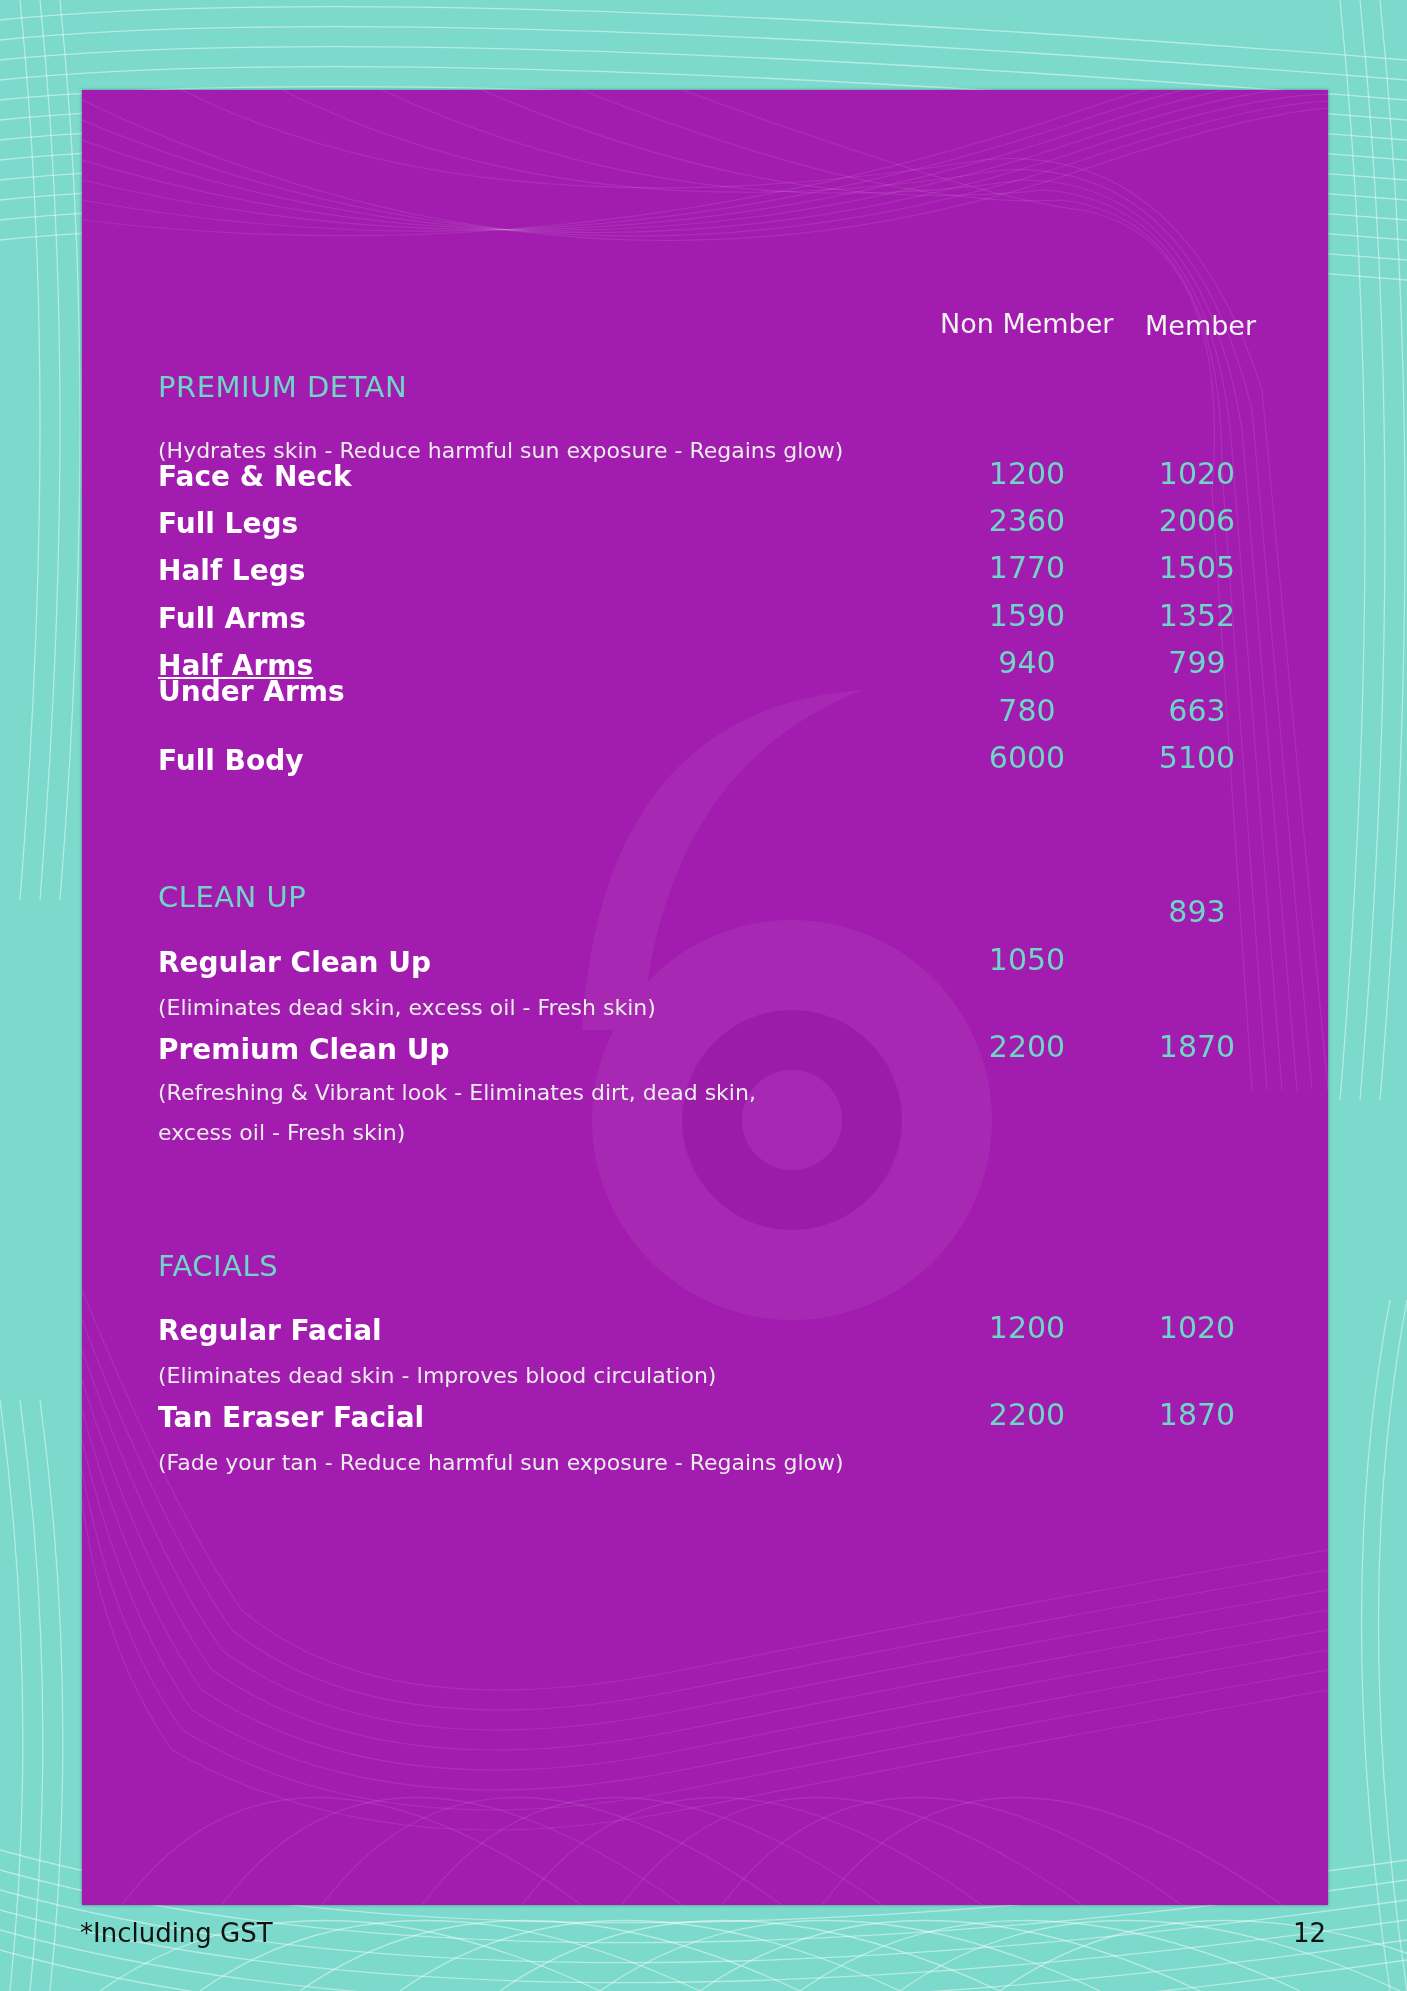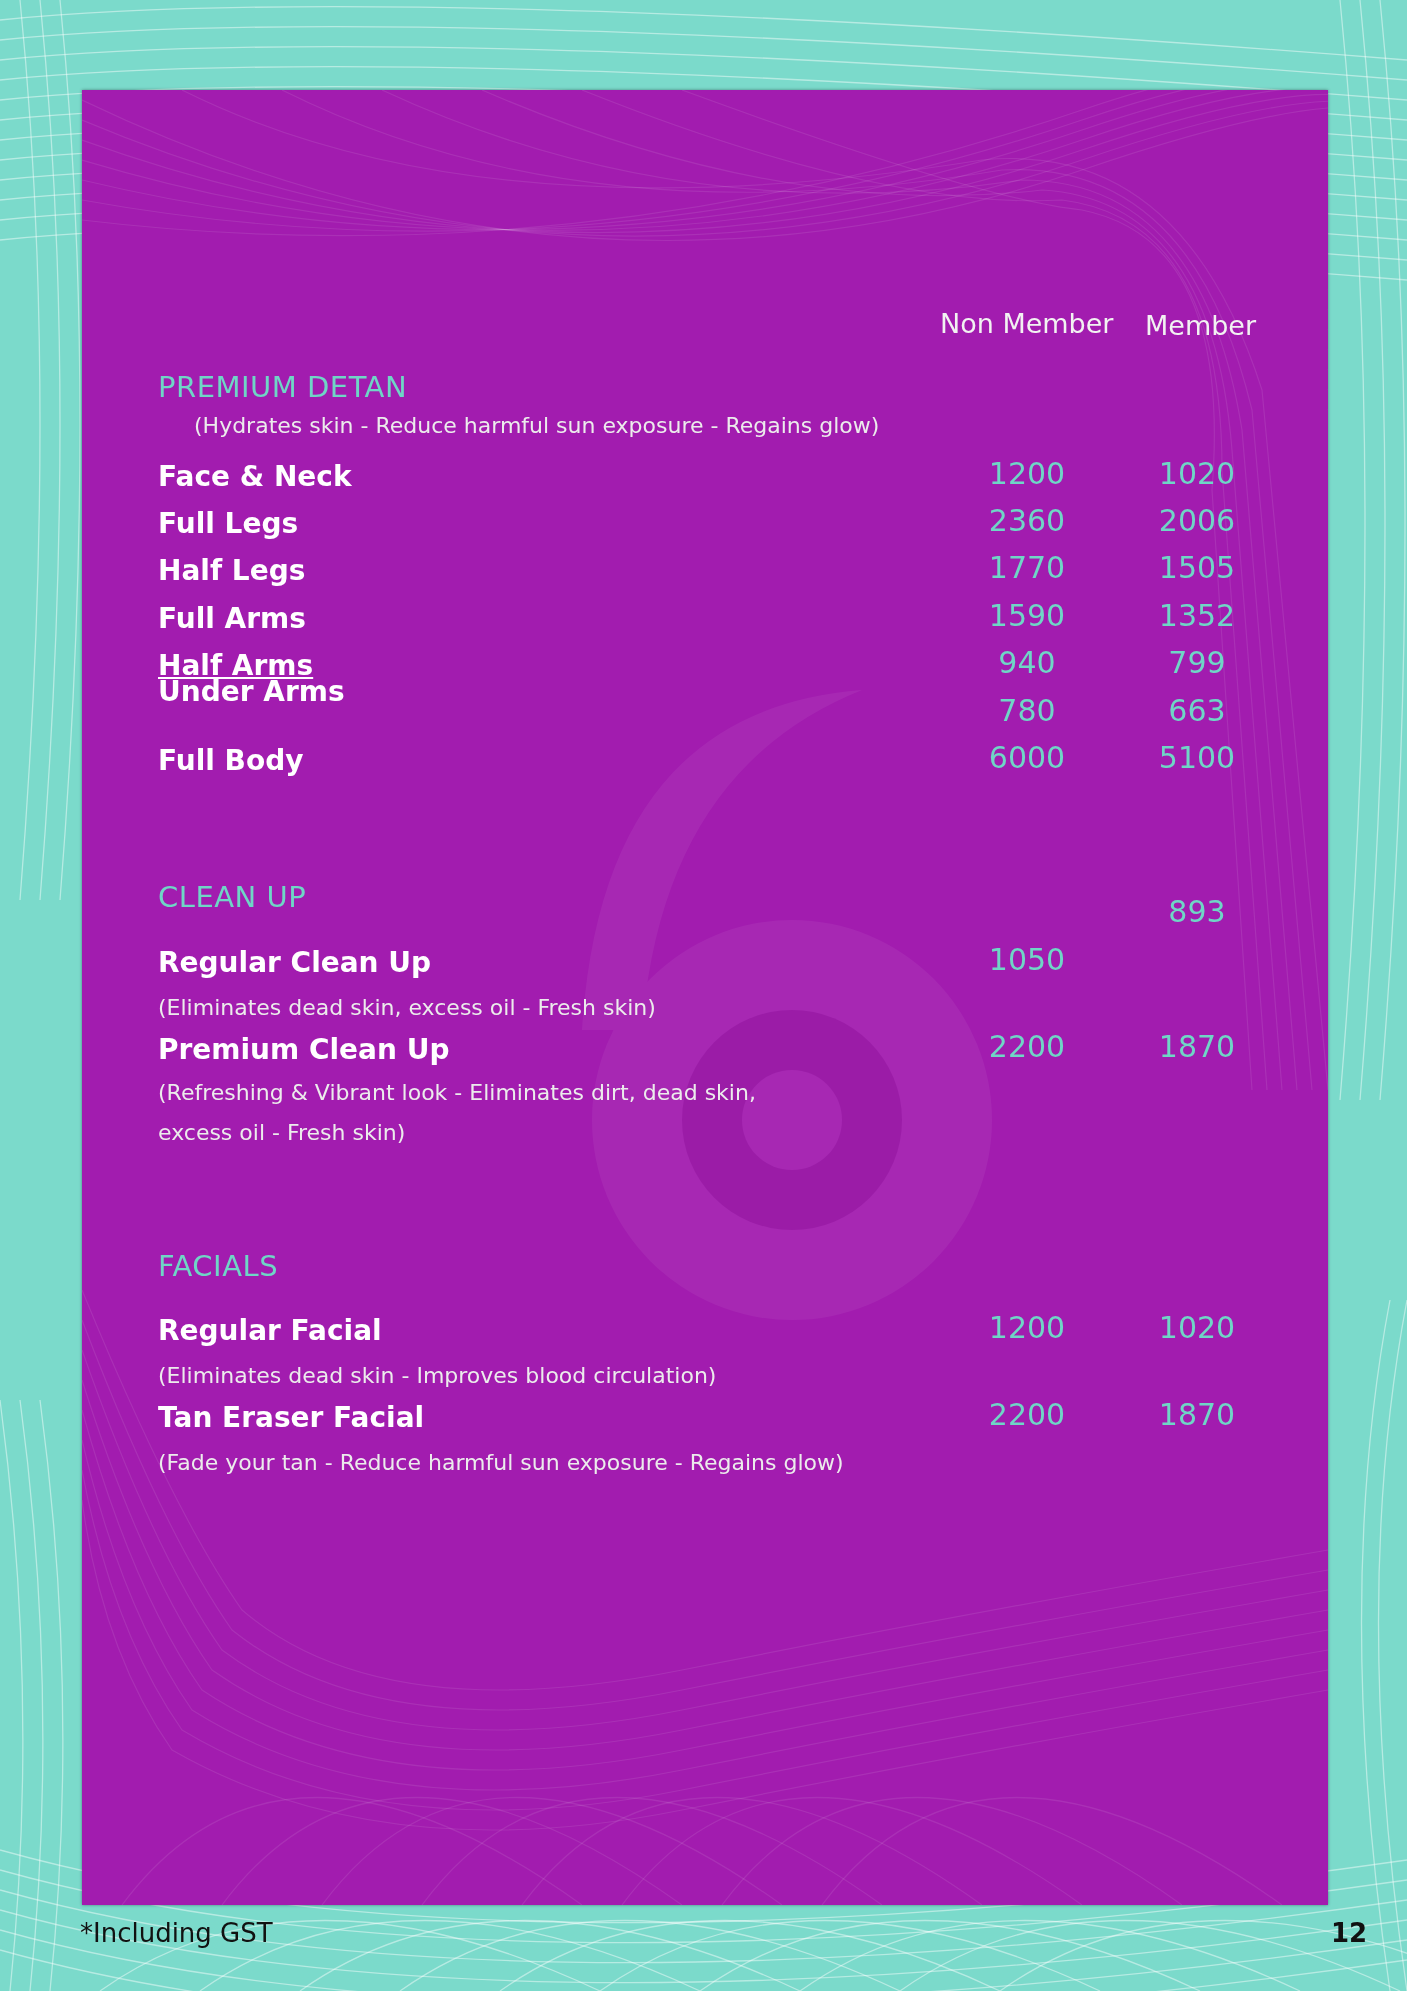--- a/index.html
+++ b/index.html
@@ -51,21 +51,21 @@
       width: 130px;
     }
     .price.nm { left: 880px; }
     .price.m { left: 1050px; }
     .footer-note {
       position: absolute; left: 80px; top: 1918px;
       color: #111; font-size: 26px;
     }
     .page-num {
       position: absolute; left: 1293px; top: 1918px;
-      color: #111; font-size: 26px; font-weight: bold; margin-left: 38px;
+      color: #111; font-size: 26px; font-weight: normal;
     }
   </style>
 </head>
 <body>
 
 <svg class="bg-pattern" viewBox="0 0 1407 1991" xmlns="http://www.w3.org/2000/svg">
   <g fill="none" stroke="#ffffff" stroke-opacity="0.45" stroke-width="1.3">
     <path d="M0 20 Q 400 -20 1407 60"></path>
     <path d="M0 40 Q 400 0 1407 80"></path>
     <path d="M0 60 Q 400 20 1407 100"></path>
@@ -150,21 +150,21 @@
     <circle cx="330" cy="470" r="50" fill="#ffffff"></circle>
     <path d="M120 380 Q 140 60 400 40 Q 200 120 180 380 Z" fill="#ffffff"></path>
   </svg>
 
   <div class="content">
 
     <div class="col-head nonmember">Non Member</div>
     <div class="col-head member">Member</div>
 
     <div class="section-title" style="top:280px;">PREMIUM DETAN</div>
-    <div class="desc" style="top:316px;margin-left:36px;">(Hydrates skin - Reduce harmful sun exposure - Regains glow)</div>
+    <div class="desc" style="top:341px;">(Hydrates skin - Reduce harmful sun exposure - Regains glow)</div>
 
     <div class="item" style="top:370px;">Face &amp; Neck</div>
     <div class="price nm" style="top:366px;">1200</div>
     <div class="price m" style="top:366px;">1020</div>
 
     <div class="item" style="top:417px;">Full Legs</div>
     <div class="price nm" style="top:413px;">2360</div>
     <div class="price m" style="top:413px;">2006</div>
 
     <div class="item" style="top:464px;">Half Legs</div>

